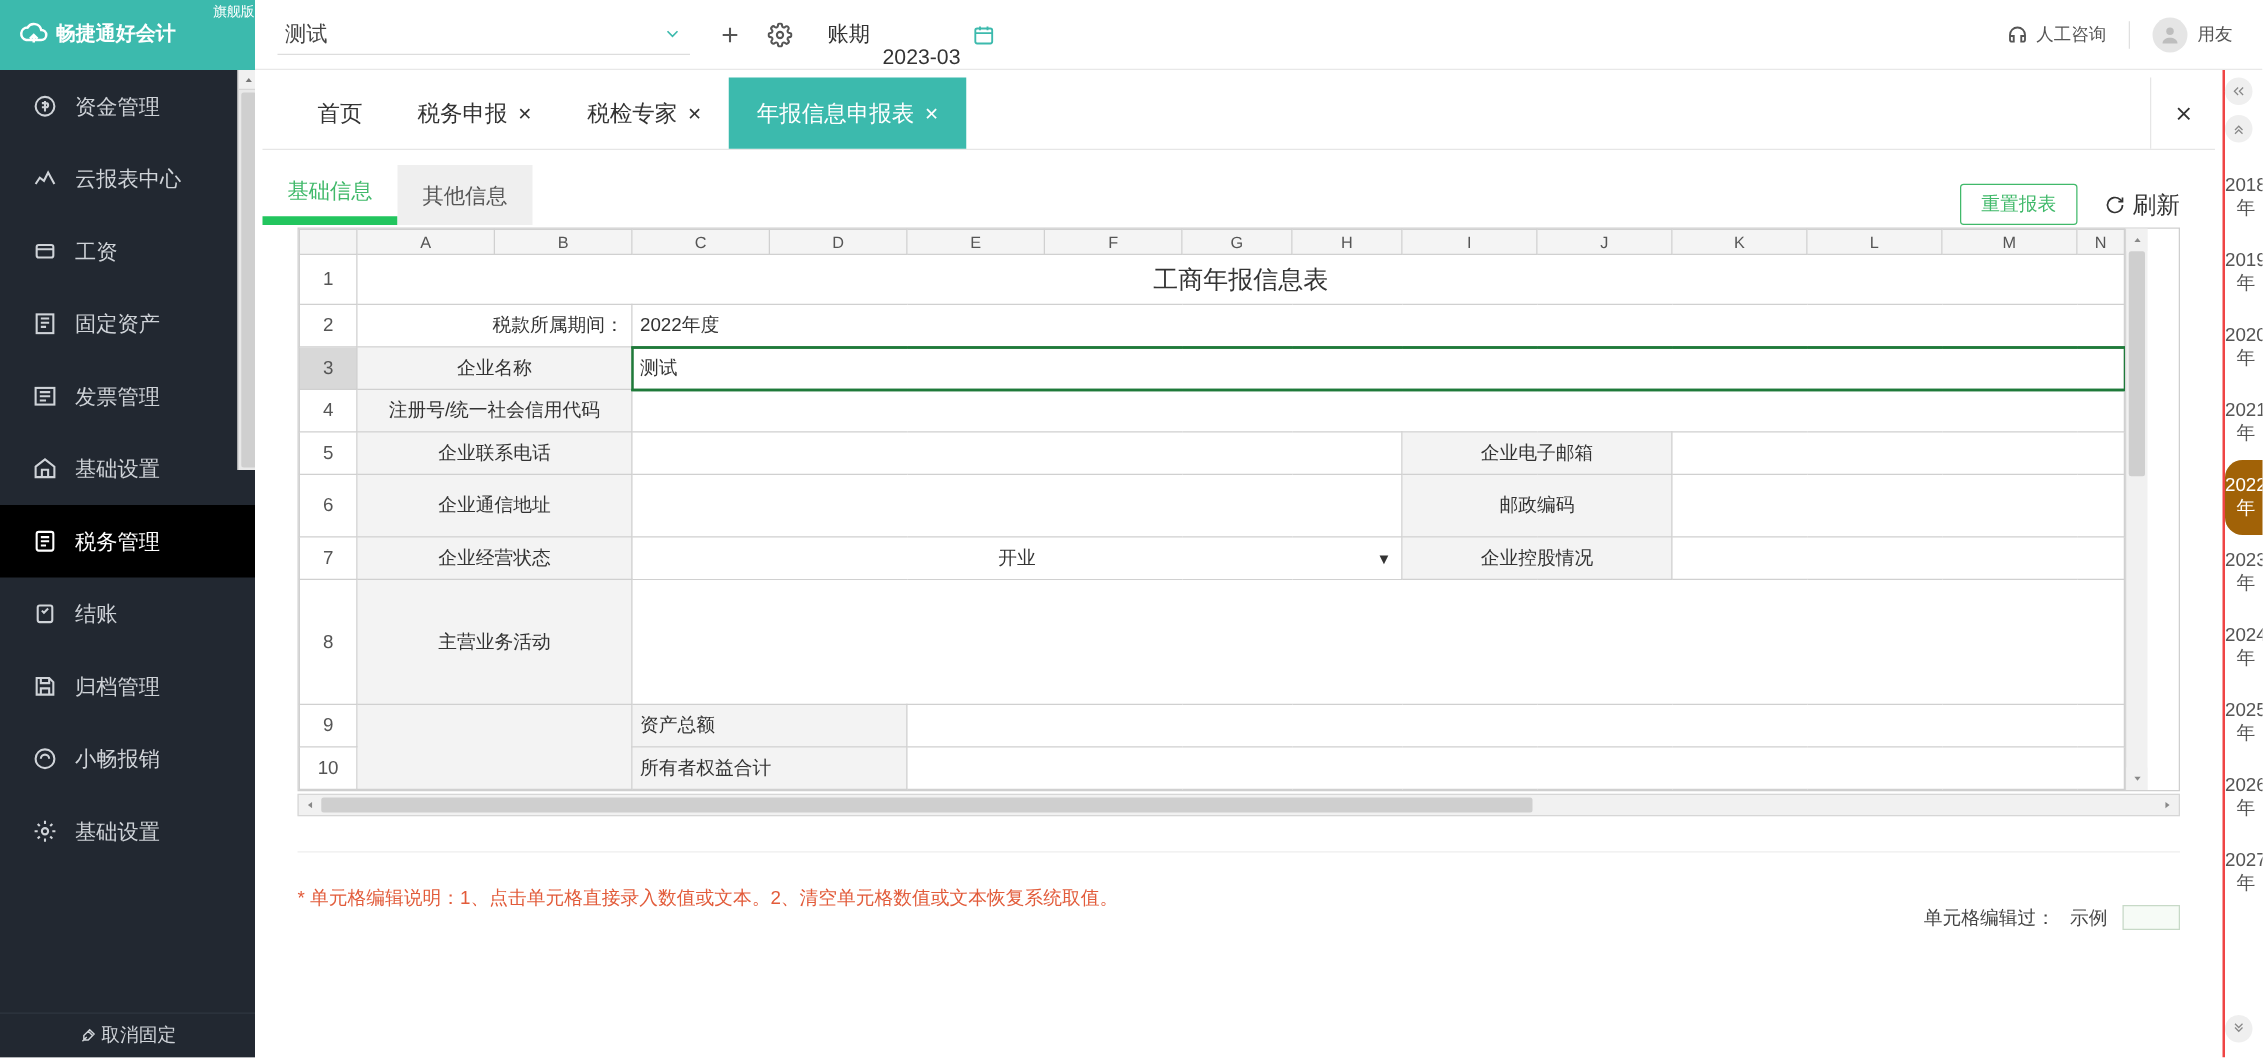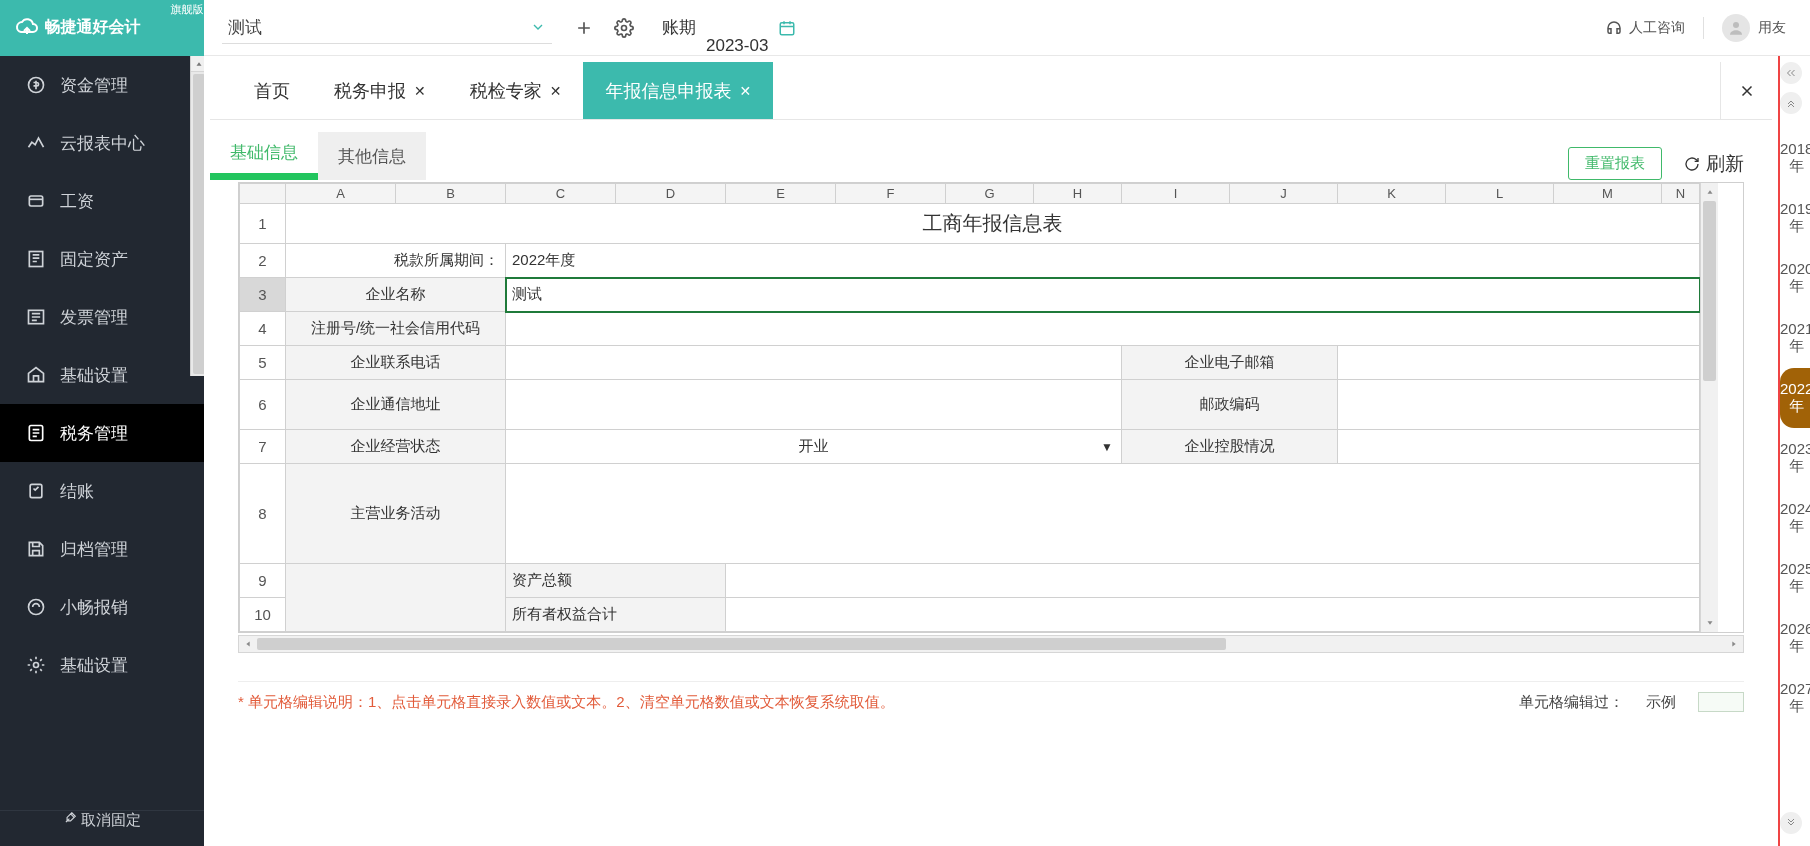--- a/index.html
+++ b/index.html
@@ -27,21 +27,21 @@
 .avatar { width: 28px; height: 28px; border-radius: 50%; background: #e5e5e5; display: flex; align-items: center; justify-content: center; }
 
 
 .sidebar { position: absolute; top: 56px; left: 0; width: 204px; bottom: 0; background: #222831; color: #cfd3d8; overflow: hidden; }
 .side-scroll { position: absolute; top: 0; right: -2px; width: 16px; height: 320px; background: #e9e9e9; border-left: 1px solid #d0d0d0; display: flex; flex-direction: column; align-items: center; }
 .side-scroll-arrow { width: 100%; height: 16px; display: flex; align-items: center; justify-content: center; background: #f0f0f0; border-bottom: 1px solid #d6d6d6; }
 .side-scroll-thumb { width: 12px; flex: 1; background: #cfcfcf; border-radius: 2px; margin: 2px; }
 .side-item { height: 58px; display: flex; align-items: center; gap: 14px; padding-left: 26px; cursor: pointer; font-size: 17px; }
 .side-item.active { background: #000; color: #fff; }
 .side-icon { width: 20px; height: 20px; display: inline-flex; align-items: center; justify-content: center; }
-.side-collapse { position: absolute; bottom: 0; left: 0; right: 0; height: 36px; display: flex; justify-content: center; gap: 4px; background: #222831; color: #cfd3d8; font-size: 15px; cursor: pointer; border-top: 1px solid #2f3640; }
+.side-collapse { position: absolute; bottom: 0; left: 0; right: 0; height: 36px; display: flex; align-items: center; justify-content: center; gap: 4px; background: #222831; color: #cfd3d8; font-size: 15px; cursor: pointer; border-top: 1px solid #2f3640; }
 
 
 .main { position: absolute; top: 56px; left: 204px; right: 0; bottom: 0; display: flex; }
 .main-body { flex: 1; display: flex; flex-direction: column; position: relative; }
 .tabs { height: 58px; border-bottom: 1px solid #e6e6e6; display: flex; align-items: stretch; padding-left: 22px; position: relative; background: #fff; margin: 6px 6px 0 6px; }
 .tab { display: flex; align-items: center; gap: 8px; padding: 0 22px; font-size: 18px; color: #333; cursor: pointer; position: relative; }
 .tab.active { background: #3cbaad; color: #fff; }
 .tab .close { font-size: 14px; }
 .tabs-close-all { position: absolute; right: 0; top: 0; width: 52px; height: 100%; display: flex; align-items: center; justify-content: center; border-left: 1px solid #e6e6e6; cursor: pointer; }
 
@@ -76,21 +76,21 @@
 .vscroll .track { flex: 1; position: relative; }
 .vscroll .thumb { position: absolute; top: 0; left: 2px; right: 2px; height: 180px; background: #cfcfcf; border-radius: 2px; }
 .hscroll { margin: 2px 28px 0 28px; height: 18px; background: #f1f1f1; border: 1px solid #d6d6d6; display: flex; }
 .hscroll .arrow { width: 18px; display: flex; align-items: center; justify-content: center; }
 .hscroll .track { flex: 1; position: relative; }
 .hscroll .thumb { position: absolute; left: 0; top: 2px; bottom: 2px; width: 66%; background: #cfcfcf; border-radius: 2px; }
 
 
 .footnote { margin: 28px 28px 0 28px; display: flex; align-items: center; justify-content: space-between; border-top: 1px solid #eee; padding-top: 10px; font-size: 15px; }
 .footnote .note { color: #e25b3a; }
-.footnote .legend { display: flex; align-items: center; gap: 22px; color: #444; }
+.footnote .legend { display: flex; align-items: center; gap: 12px; color: #444; margin-top: 32px; }
 .legend-swatch { width: 46px; height: 20px; border: 1px solid #c7d9c7; background: #f6fbf6; }
 
 
 .year-rail { width: 32px; border-left: 2px solid #ef4444; display: flex; flex-direction: column; align-items: flex-start; padding-top: 6px; gap: 0; background: #fff; }
 .rail-collapse { width: 22px; height: 22px; border-radius: 50%; background: #efefef; display: flex; align-items: center; justify-content: center; margin-bottom: 8px; cursor: pointer; color: #888; }
 .rail-top { width: 22px; height: 22px; border-radius: 50%; background: #efefef; display: flex; align-items: center; justify-content: center; margin-bottom: 14px; cursor: pointer; color: #888; }
 .year { width: 100%; text-align: center; padding: 12px 0; font-size: 15px; color: #555; cursor: pointer; }
 .year.active { background: #a16207; color: #fff; border-radius: 14px 0 0 14px; }
 .rail-bot { margin-top: auto; margin-bottom: 12px; width: 22px; height: 22px; border-radius: 50%; background: #efefef; display: flex; align-items: center; justify-content: center; cursor: pointer; color: #888; }
 

